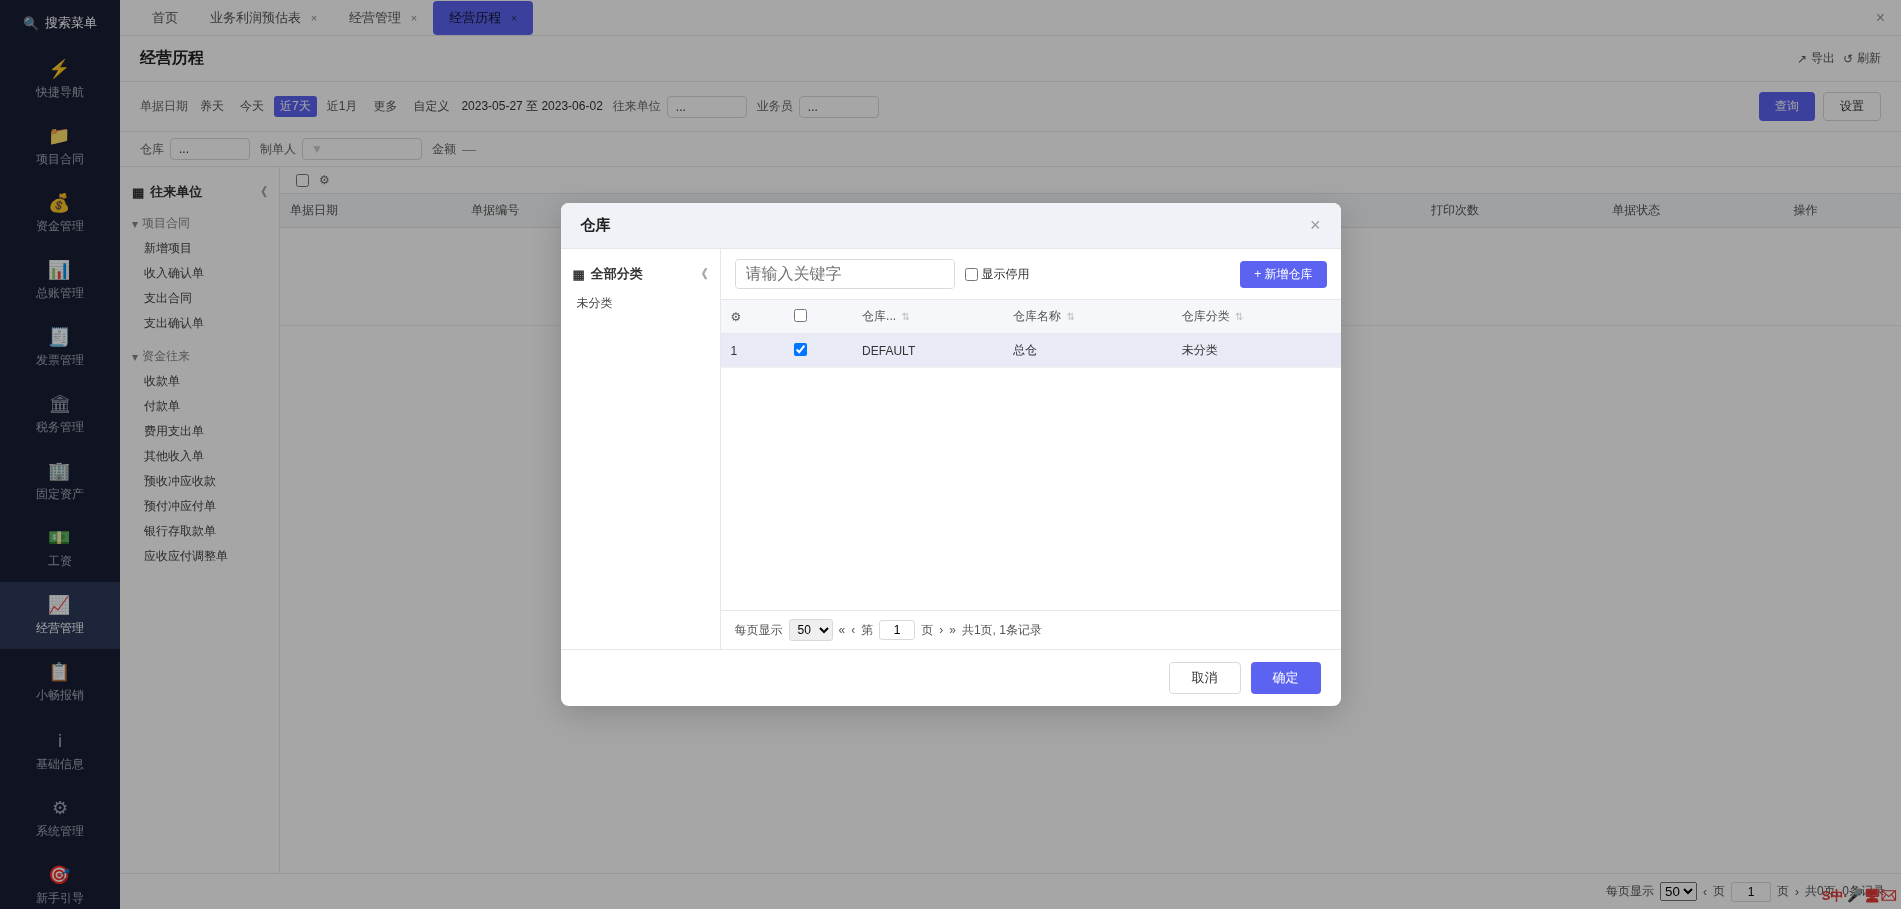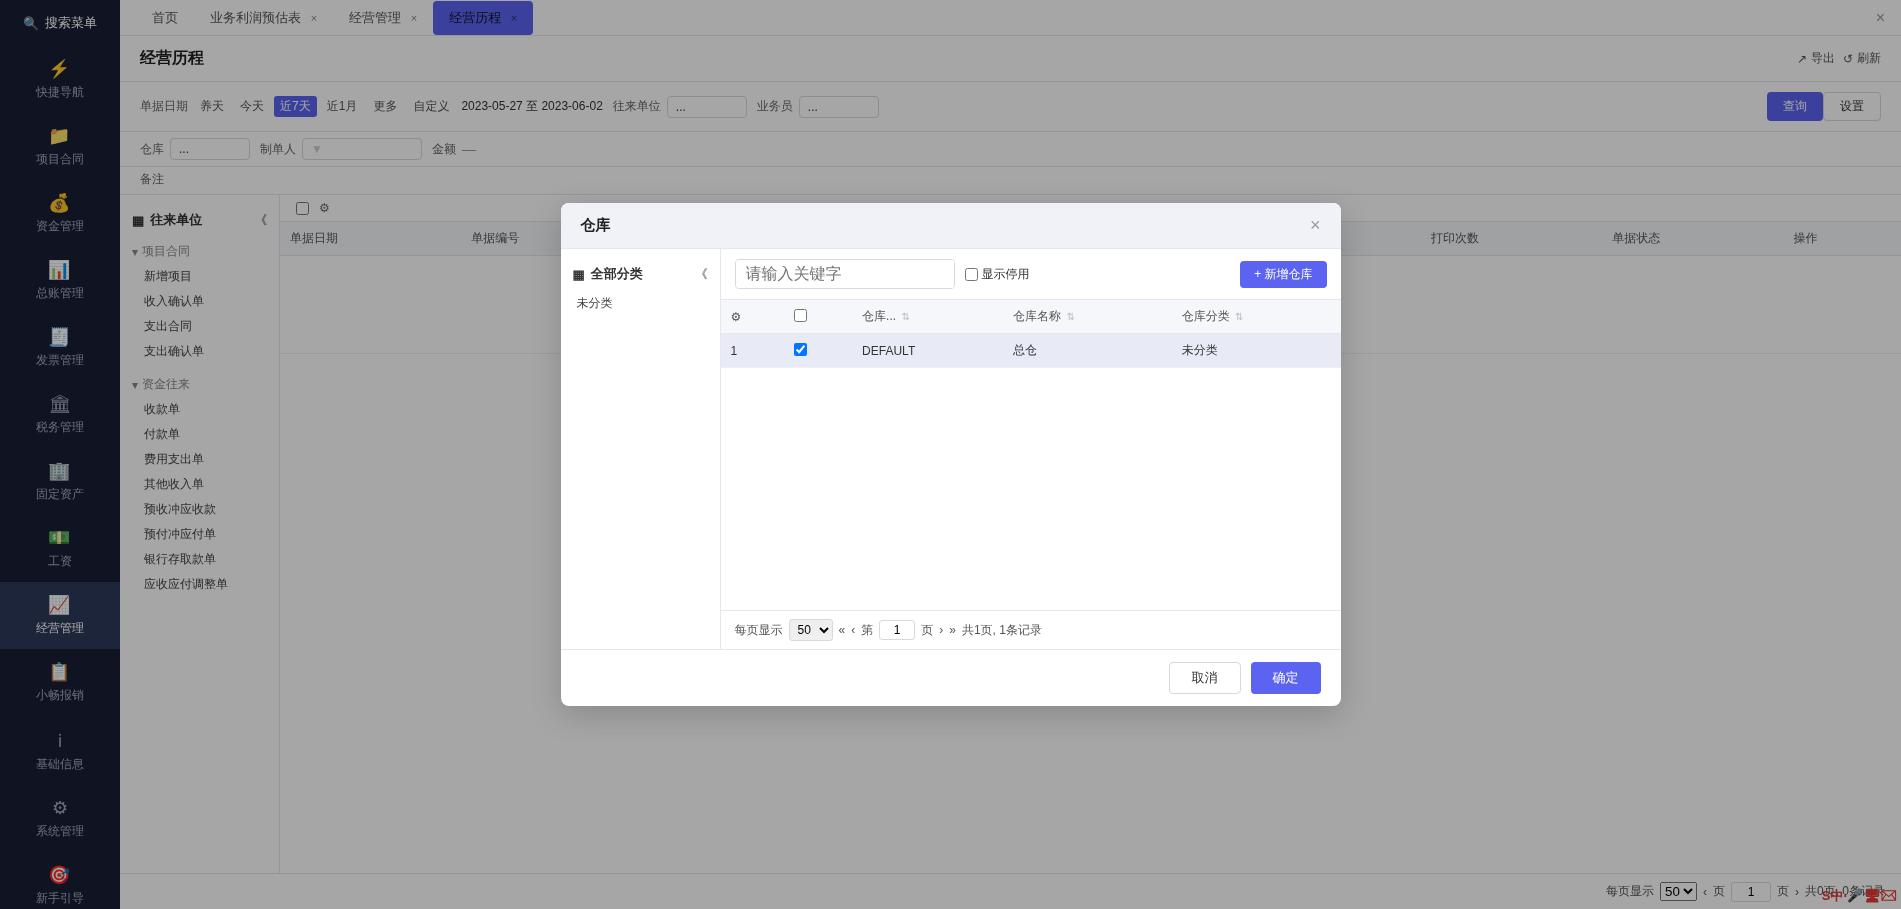--- a/index.html
+++ b/index.html
@@ -349,21 +349,21 @@
       <div class="filter-select">
         <span>...</span>
       </div>
     </div>
     <div class="filter-item">
       <span class="filter-label">业务员</span>
       <div class="filter-select">
         <span>...</span>
       </div>
     </div>
-    <div style="margin-left:auto; display:flex; ">
+    <div style="margin-left:auto; display:flex; gap:8px;">
       <button class="btn-query">查询</button>
       <button class="btn-setting">设置</button>
     </div>
   </div>
 
   <div class="filter-bar" style="padding-top:6px; padding-bottom:6px;">
     <div class="filter-item">
       <span class="filter-label">仓库</span>
       <div class="filter-select">
         <span>...</span>
@@ -371,25 +371,20 @@
     </div>
     <div class="filter-item">
       <span class="filter-label">制单人</span>
       <div class="filter-select" style="min-width:120px;">
         <span style="color:#ccc;">▼</span>
       </div>
     </div>
     <div class="filter-item">
       <span class="filter-label">金额</span>
       <span style="color:#999; font-size:14px;">—</span>
-    </div>
-  </div>
-  <div class="filter-bar" style="padding-top:4px; padding-bottom:6px;">
-    <div class="filter-item">
-      <span class="filter-label">备注</span>
     </div>
   </div>
 
   <div class="content-area">
 
     <div class="left-panel">
       <div class="left-panel-title">
         <span>▦</span>
         <span>往来单位</span>
         <span class="left-panel-toggle">《</span>

